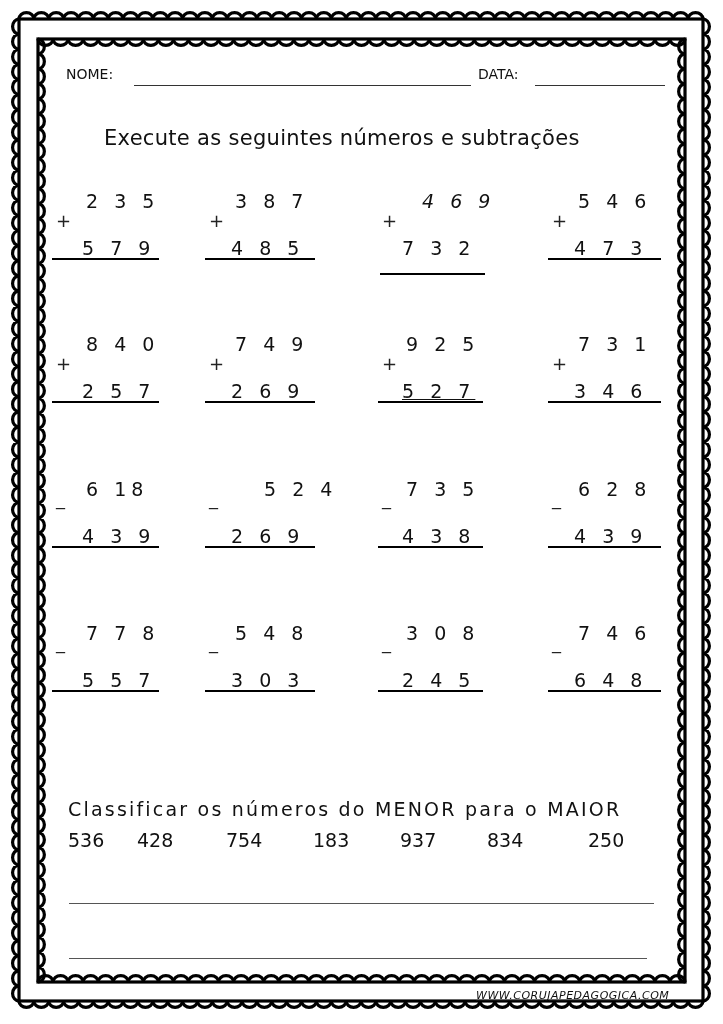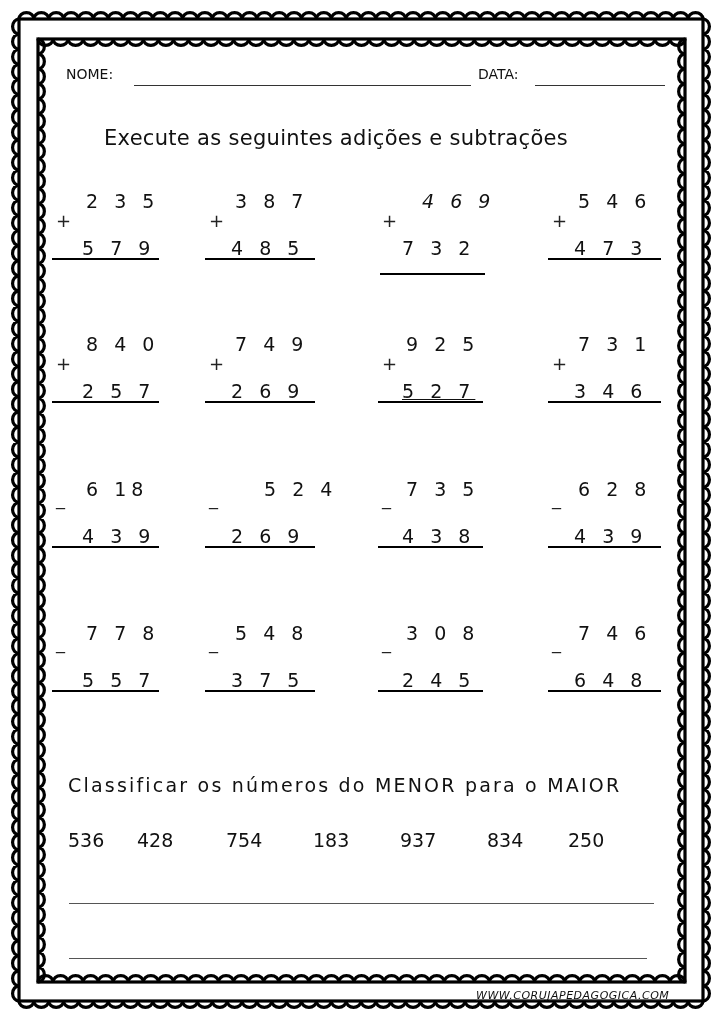--- a/index.html
+++ b/index.html
@@ -6,21 +6,21 @@
   body { width:723px; height:1024px; position:relative; overflow:hidden;
          font-family:"DejaVu Sans", sans-serif; color:#111; }
   .frame-svg { position:absolute; left:0; top:0; }
   .abs { position:absolute; white-space:pre; }
   .hdr-label { font-size:14px; color:#111; }
   .hdr-line { position:absolute; height:0; border-top:1.2px solid #333; }
   .title { font-size:21px; letter-spacing:0.3px; color:#111; }
   .num { font-size:19px; letter-spacing:5px; color:#111; }
   .op { font-size:18px; color:#222; }
   .rule { position:absolute; height:0; border-top:2.5px solid #000; }
-  .sort-title { font-size:19px; letter-spacing:2.2px; color:#111; }
+  .sort-title { font-size:19px; letter-spacing:2.2px; color:#111;margin-top:24px; }
   .sort-num { font-size:19px; color:#111; }
   .ans-line { position:absolute; height:0; border-top:1.2px solid #555; }
   .footer { font-size:11px; font-style:italic; letter-spacing:0.5px; color:#111; text-decoration:underline; }
 </style>
 </head>
 <body>
 
 <svg class="frame-svg" width="723" height="1024" viewBox="0 0 723 1024">
   <g id="frame-g" fill="none" stroke="#000" stroke-width="3.2">
       <rect x="19" y="19" width="684" height="982"></rect>
@@ -34,21 +34,21 @@
       <path d="M38,39 A6.3615079365079366,7.484126984126984 0 0 1 38,53.96825396825397 M38,53.96825396825397 A6.3615079365079366,7.484126984126984 0 0 1 38,68.93650793650794 M38,68.93650793650794 A6.3615079365079366,7.484126984126984 0 0 1 38,83.9047619047619 M38,83.9047619047619 A6.3615079365079366,7.484126984126984 0 0 1 38,98.87301587301587 M38,98.87301587301587 A6.3615079365079366,7.484126984126984 0 0 1 38,113.84126984126985 M38,113.84126984126985 A6.3615079365079366,7.484126984126984 0 0 1 38,128.80952380952382 M38,128.8095238095238 A6.3615079365079366,7.484126984126984 0 0 1 38,143.77777777777777 M38,143.77777777777777 A6.3615079365079366,7.484126984126984 0 0 1 38,158.74603174603175 M38,158.74603174603175 A6.3615079365079366,7.484126984126984 0 0 1 38,173.71428571428572 M38,173.71428571428572 A6.3615079365079366,7.484126984126984 0 0 1 38,188.6825396825397 M38,188.6825396825397 A6.3615079365079366,7.484126984126984 0 0 1 38,203.65079365079367 M38,203.65079365079364 A6.3615079365079366,7.484126984126984 0 0 1 38,218.61904761904762 M38,218.61904761904762 A6.3615079365079366,7.484126984126984 0 0 1 38,233.5873015873016 M38,233.5873015873016 A6.3615079365079366,7.484126984126984 0 0 1 38,248.55555555555557 M38,248.55555555555554 A6.3615079365079366,7.484126984126984 0 0 1 38,263.5238095238095 M38,263.5238095238095 A6.3615079365079366,7.484126984126984 0 0 1 38,278.4920634920635 M38,278.4920634920635 A6.3615079365079366,7.484126984126984 0 0 1 38,293.46031746031747 M38,293.46031746031747 A6.3615079365079366,7.484126984126984 0 0 1 38,308.42857142857144 M38,308.42857142857144 A6.3615079365079366,7.484126984126984 0 0 1 38,323.3968253968254 M38,323.3968253968254 A6.3615079365079366,7.484126984126984 0 0 1 38,338.3650793650794 M38,338.3650793650794 A6.3615079365079366,7.484126984126984 0 0 1 38,353.33333333333337 M38,353.3333333333333 A6.3615079365079366,7.484126984126984 0 0 1 38,368.3015873015873 M38,368.3015873015873 A6.3615079365079366,7.484126984126984 0 0 1 38,383.26984126984127 M38,383.26984126984127 A6.3615079365079366,7.484126984126984 0 0 1 38,398.23809523809524 M38,398.23809523809524 A6.3615079365079366,7.484126984126984 0 0 1 38,413.2063492063492 M38,413.2063492063492 A6.3615079365079366,7.484126984126984 0 0 1 38,428.1746031746032 M38,428.1746031746032 A6.3615079365079366,7.484126984126984 0 0 1 38,443.14285714285717 M38,443.14285714285717 A6.3615079365079366,7.484126984126984 0 0 1 38,458.11111111111114 M38,458.1111111111111 A6.3615079365079366,7.484126984126984 0 0 1 38,473.07936507936506 M38,473.07936507936506 A6.3615079365079366,7.484126984126984 0 0 1 38,488.04761904761904 M38,488.04761904761904 A6.3615079365079366,7.484126984126984 0 0 1 38,503.015873015873 M38,503.015873015873 A6.3615079365079366,7.484126984126984 0 0 1 38,517.984126984127 M38,517.984126984127 A6.3615079365079366,7.484126984126984 0 0 1 38,532.952380952381 M38,532.952380952381 A6.3615079365079366,7.484126984126984 0 0 1 38,547.9206349206349 M38,547.9206349206349 A6.3615079365079366,7.484126984126984 0 0 1 38,562.8888888888889 M38,562.8888888888889 A6.3615079365079366,7.484126984126984 0 0 1 38,577.8571428571429 M38,577.8571428571429 A6.3615079365079366,7.484126984126984 0 0 1 38,592.8253968253969 M38,592.8253968253969 A6.3615079365079366,7.484126984126984 0 0 1 38,607.7936507936508 M38,607.7936507936508 A6.3615079365079366,7.484126984126984 0 0 1 38,622.7619047619048 M38,622.7619047619048 A6.3615079365079366,7.484126984126984 0 0 1 38,637.7301587301588 M38,637.7301587301588 A6.3615079365079366,7.484126984126984 0 0 1 38,652.6984126984128 M38,652.6984126984127 A6.3615079365079366,7.484126984126984 0 0 1 38,667.6666666666666 M38,667.6666666666666 A6.3615079365079366,7.484126984126984 0 0 1 38,682.6349206349206 M38,682.6349206349206 A6.3615079365079366,7.484126984126984 0 0 1 38,697.6031746031746 M38,697.6031746031746 A6.3615079365079366,7.484126984126984 0 0 1 38,712.5714285714286 M38,712.5714285714286 A6.3615079365079366,7.484126984126984 0 0 1 38,727.5396825396825 M38,727.5396825396825 A6.3615079365079366,7.484126984126984 0 0 1 38,742.5079365079365 M38,742.5079365079365 A6.3615079365079366,7.484126984126984 0 0 1 38,757.4761904761905 M38,757.4761904761905 A6.3615079365079366,7.484126984126984 0 0 1 38,772.4444444444445 M38,772.4444444444445 A6.3615079365079366,7.484126984126984 0 0 1 38,787.4126984126984 M38,787.4126984126984 A6.3615079365079366,7.484126984126984 0 0 1 38,802.3809523809524 M38,802.3809523809524 A6.3615079365079366,7.484126984126984 0 0 1 38,817.3492063492064 M38,817.3492063492064 A6.3615079365079366,7.484126984126984 0 0 1 38,832.3174603174604 M38,832.3174603174604 A6.3615079365079366,7.484126984126984 0 0 1 38,847.2857142857143 M38,847.2857142857143 A6.3615079365079366,7.484126984126984 0 0 1 38,862.2539682539683 M38,862.2539682539683 A6.3615079365079366,7.484126984126984 0 0 1 38,877.2222222222223 M38,877.2222222222222 A6.3615079365079366,7.484126984126984 0 0 1 38,892.1904761904761 M38,892.1904761904761 A6.3615079365079366,7.484126984126984 0 0 1 38,907.1587301587301 M38,907.1587301587301 A6.3615079365079366,7.484126984126984 0 0 1 38,922.1269841269841 M38,922.1269841269841 A6.3615079365079366,7.484126984126984 0 0 1 38,937.0952380952381 M38,937.0952380952381 A6.3615079365079366,7.484126984126984 0 0 1 38,952.063492063492 M38,952.063492063492 A6.3615079365079366,7.484126984126984 0 0 1 38,967.031746031746 M38,967.031746031746 A6.3615079365079366,7.484126984126984 0 0 1 38,982 "></path>
       <path d="M685,39 A6.3615079365079366,7.484126984126984 0 0 0 685,53.96825396825397 M685,53.96825396825397 A6.3615079365079366,7.484126984126984 0 0 0 685,68.93650793650794 M685,68.93650793650794 A6.3615079365079366,7.484126984126984 0 0 0 685,83.9047619047619 M685,83.9047619047619 A6.3615079365079366,7.484126984126984 0 0 0 685,98.87301587301587 M685,98.87301587301587 A6.3615079365079366,7.484126984126984 0 0 0 685,113.84126984126985 M685,113.84126984126985 A6.3615079365079366,7.484126984126984 0 0 0 685,128.80952380952382 M685,128.8095238095238 A6.3615079365079366,7.484126984126984 0 0 0 685,143.77777777777777 M685,143.77777777777777 A6.3615079365079366,7.484126984126984 0 0 0 685,158.74603174603175 M685,158.74603174603175 A6.3615079365079366,7.484126984126984 0 0 0 685,173.71428571428572 M685,173.71428571428572 A6.3615079365079366,7.484126984126984 0 0 0 685,188.6825396825397 M685,188.6825396825397 A6.3615079365079366,7.484126984126984 0 0 0 685,203.65079365079367 M685,203.65079365079364 A6.3615079365079366,7.484126984126984 0 0 0 685,218.61904761904762 M685,218.61904761904762 A6.3615079365079366,7.484126984126984 0 0 0 685,233.5873015873016 M685,233.5873015873016 A6.3615079365079366,7.484126984126984 0 0 0 685,248.55555555555557 M685,248.55555555555554 A6.3615079365079366,7.484126984126984 0 0 0 685,263.5238095238095 M685,263.5238095238095 A6.3615079365079366,7.484126984126984 0 0 0 685,278.4920634920635 M685,278.4920634920635 A6.3615079365079366,7.484126984126984 0 0 0 685,293.46031746031747 M685,293.46031746031747 A6.3615079365079366,7.484126984126984 0 0 0 685,308.42857142857144 M685,308.42857142857144 A6.3615079365079366,7.484126984126984 0 0 0 685,323.3968253968254 M685,323.3968253968254 A6.3615079365079366,7.484126984126984 0 0 0 685,338.3650793650794 M685,338.3650793650794 A6.3615079365079366,7.484126984126984 0 0 0 685,353.33333333333337 M685,353.3333333333333 A6.3615079365079366,7.484126984126984 0 0 0 685,368.3015873015873 M685,368.3015873015873 A6.3615079365079366,7.484126984126984 0 0 0 685,383.26984126984127 M685,383.26984126984127 A6.3615079365079366,7.484126984126984 0 0 0 685,398.23809523809524 M685,398.23809523809524 A6.3615079365079366,7.484126984126984 0 0 0 685,413.2063492063492 M685,413.2063492063492 A6.3615079365079366,7.484126984126984 0 0 0 685,428.1746031746032 M685,428.1746031746032 A6.3615079365079366,7.484126984126984 0 0 0 685,443.14285714285717 M685,443.14285714285717 A6.3615079365079366,7.484126984126984 0 0 0 685,458.11111111111114 M685,458.1111111111111 A6.3615079365079366,7.484126984126984 0 0 0 685,473.07936507936506 M685,473.07936507936506 A6.3615079365079366,7.484126984126984 0 0 0 685,488.04761904761904 M685,488.04761904761904 A6.3615079365079366,7.484126984126984 0 0 0 685,503.015873015873 M685,503.015873015873 A6.3615079365079366,7.484126984126984 0 0 0 685,517.984126984127 M685,517.984126984127 A6.3615079365079366,7.484126984126984 0 0 0 685,532.952380952381 M685,532.952380952381 A6.3615079365079366,7.484126984126984 0 0 0 685,547.9206349206349 M685,547.9206349206349 A6.3615079365079366,7.484126984126984 0 0 0 685,562.8888888888889 M685,562.8888888888889 A6.3615079365079366,7.484126984126984 0 0 0 685,577.8571428571429 M685,577.8571428571429 A6.3615079365079366,7.484126984126984 0 0 0 685,592.8253968253969 M685,592.8253968253969 A6.3615079365079366,7.484126984126984 0 0 0 685,607.7936507936508 M685,607.7936507936508 A6.3615079365079366,7.484126984126984 0 0 0 685,622.7619047619048 M685,622.7619047619048 A6.3615079365079366,7.484126984126984 0 0 0 685,637.7301587301588 M685,637.7301587301588 A6.3615079365079366,7.484126984126984 0 0 0 685,652.6984126984128 M685,652.6984126984127 A6.3615079365079366,7.484126984126984 0 0 0 685,667.6666666666666 M685,667.6666666666666 A6.3615079365079366,7.484126984126984 0 0 0 685,682.6349206349206 M685,682.6349206349206 A6.3615079365079366,7.484126984126984 0 0 0 685,697.6031746031746 M685,697.6031746031746 A6.3615079365079366,7.484126984126984 0 0 0 685,712.5714285714286 M685,712.5714285714286 A6.3615079365079366,7.484126984126984 0 0 0 685,727.5396825396825 M685,727.5396825396825 A6.3615079365079366,7.484126984126984 0 0 0 685,742.5079365079365 M685,742.5079365079365 A6.3615079365079366,7.484126984126984 0 0 0 685,757.4761904761905 M685,757.4761904761905 A6.3615079365079366,7.484126984126984 0 0 0 685,772.4444444444445 M685,772.4444444444445 A6.3615079365079366,7.484126984126984 0 0 0 685,787.4126984126984 M685,787.4126984126984 A6.3615079365079366,7.484126984126984 0 0 0 685,802.3809523809524 M685,802.3809523809524 A6.3615079365079366,7.484126984126984 0 0 0 685,817.3492063492064 M685,817.3492063492064 A6.3615079365079366,7.484126984126984 0 0 0 685,832.3174603174604 M685,832.3174603174604 A6.3615079365079366,7.484126984126984 0 0 0 685,847.2857142857143 M685,847.2857142857143 A6.3615079365079366,7.484126984126984 0 0 0 685,862.2539682539683 M685,862.2539682539683 A6.3615079365079366,7.484126984126984 0 0 0 685,877.2222222222223 M685,877.2222222222222 A6.3615079365079366,7.484126984126984 0 0 0 685,892.1904761904761 M685,892.1904761904761 A6.3615079365079366,7.484126984126984 0 0 0 685,907.1587301587301 M685,907.1587301587301 A6.3615079365079366,7.484126984126984 0 0 0 685,922.1269841269841 M685,922.1269841269841 A6.3615079365079366,7.484126984126984 0 0 0 685,937.0952380952381 M685,937.0952380952381 A6.3615079365079366,7.484126984126984 0 0 0 685,952.063492063492 M685,952.063492063492 A6.3615079365079366,7.484126984126984 0 0 0 685,967.031746031746 M685,967.031746031746 A6.3615079365079366,7.484126984126984 0 0 0 685,982 "></path>
     </g>
 </svg>
 
 <span class="abs hdr-label" style="left:66px;top:66px;">NOME:</span>
 <div class="hdr-line" style="left:134px;top:85px;width:337px;"></div>
 <span class="abs hdr-label" style="left:478px;top:66px;">DATA:</span>
 <div class="hdr-line" style="left:535px;top:85px;width:130px;"></div>
 
-<span class="abs title" style="left:104px;top:126px;">Execute as seguintes adições e subtrações</span>
+<span class="abs title" style="left:104px;top:126px;">Execute as seguintes números e subtrações</span>
 
 <div id="problems">
     <div>
       <span class="abs num" style="left: 86px; top: 190px;">2 3 5</span>
       <span class="abs op" style="left: 56px; top: 210px;">+</span>
       <span class="abs num" style="left: 82px; top: 237px;">5 7 9</span>
       <div class="rule" style="left: 52px; top: 258px; width: 107px;"></div>
     </div>
     <div>
       <span class="abs num" style="left: 235px; top: 190px;">3 8 7</span>
@@ -118,21 +118,21 @@
     </div>
     <div>
       <span class="abs num" style="left: 86px; top: 622px;">7 7 8</span>
       <span class="abs op" style="left: 56px; top: 632px;">_</span>
       <span class="abs num" style="left: 82px; top: 669px;">5 5 7</span>
       <div class="rule" style="left: 52px; top: 690px; width: 107px;"></div>
     </div>
     <div>
       <span class="abs num" style="left: 235px; top: 622px;">5 4 8</span>
       <span class="abs op" style="left: 209px; top: 632px;">_</span>
-      <span class="abs num" style="left: 231px; top: 669px;">3 7 5</span>
+      <span class="abs num" style="left: 231px; top: 669px;">3 0 3</span>
       <div class="rule" style="left: 205px; top: 690px; width: 110px;"></div>
     </div>
     <div>
       <span class="abs num" style="left: 406px; top: 622px;">3 0 8</span>
       <span class="abs op" style="left: 382px; top: 632px;">_</span>
       <span class="abs num" style="left: 402px; top: 669px;">2 4 5</span>
       <div class="rule" style="left: 378px; top: 690px; width: 105px;"></div>
     </div>
     <div>
       <span class="abs num" style="left: 578px; top: 622px;">7 4 6</span>
@@ -142,18 +142,18 @@
     </div>
   </div>
 
 <span class="abs sort-title" style="left:68px;top:774px;">Classificar os números do MENOR para o MAIOR</span>
 <span class="abs sort-num" style="left:68px;top:829px;">536</span>
 <span class="abs sort-num" style="left:137px;top:829px;">428</span>
 <span class="abs sort-num" style="left:226px;top:829px;">754</span>
 <span class="abs sort-num" style="left:313px;top:829px;">183</span>
 <span class="abs sort-num" style="left:400px;top:829px;">937</span>
 <span class="abs sort-num" style="left:487px;top:829px;">834</span>
-<span class="abs sort-num" style="left:568px;top:829px;text-align:center;">250</span>
+<span class="abs sort-num" style="left:588px;top:829px;text-align:center;">250</span>
 
 <div class="ans-line" style="left:69px;top:903px;width:585px;"></div>
 <div class="ans-line" style="left:69px;top:958px;width:578px;"></div>
 
 <span class="abs footer" style="left:476px;top:989px;">WWW.CORUJAPEDAGOGICA.COM</span>
 
 </body></html>

